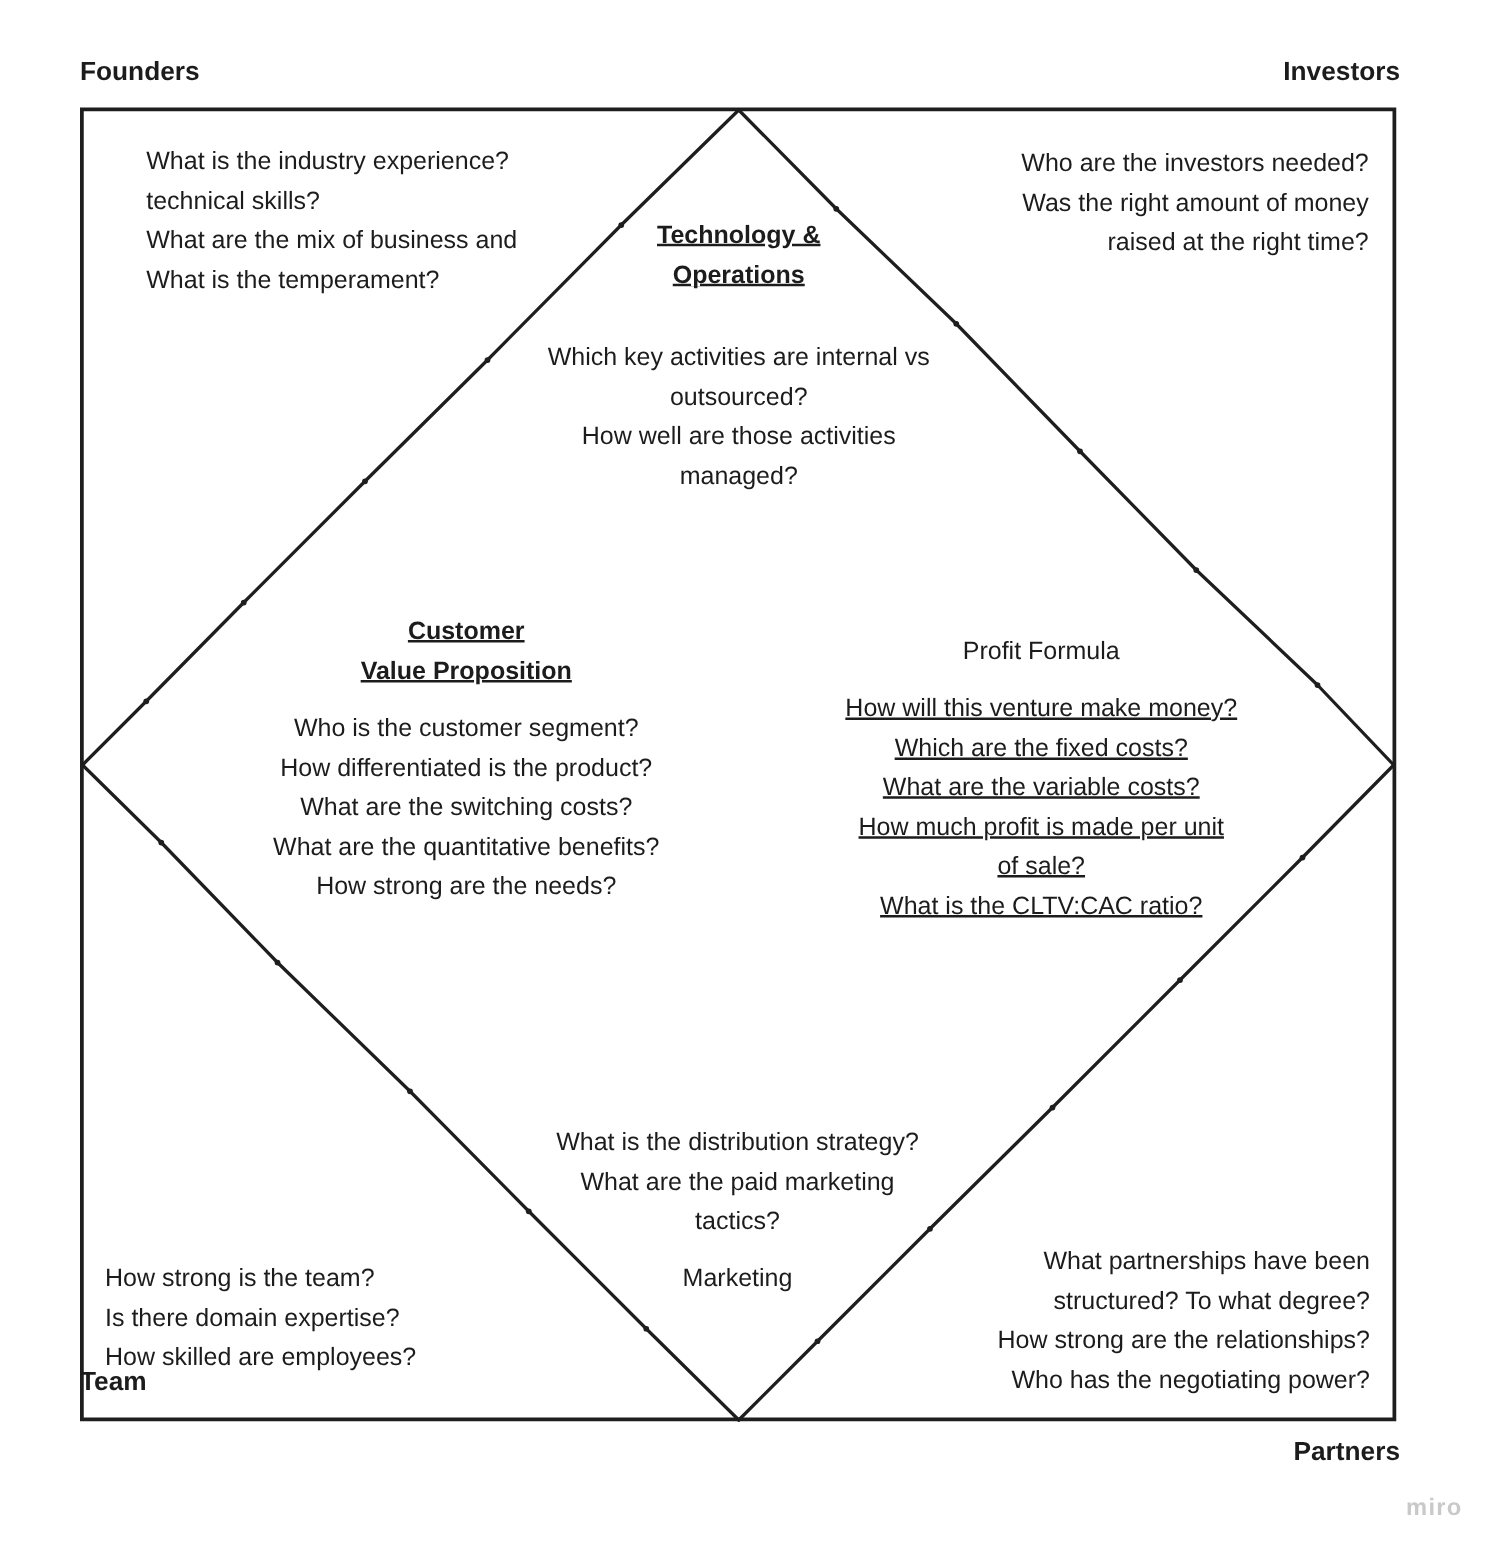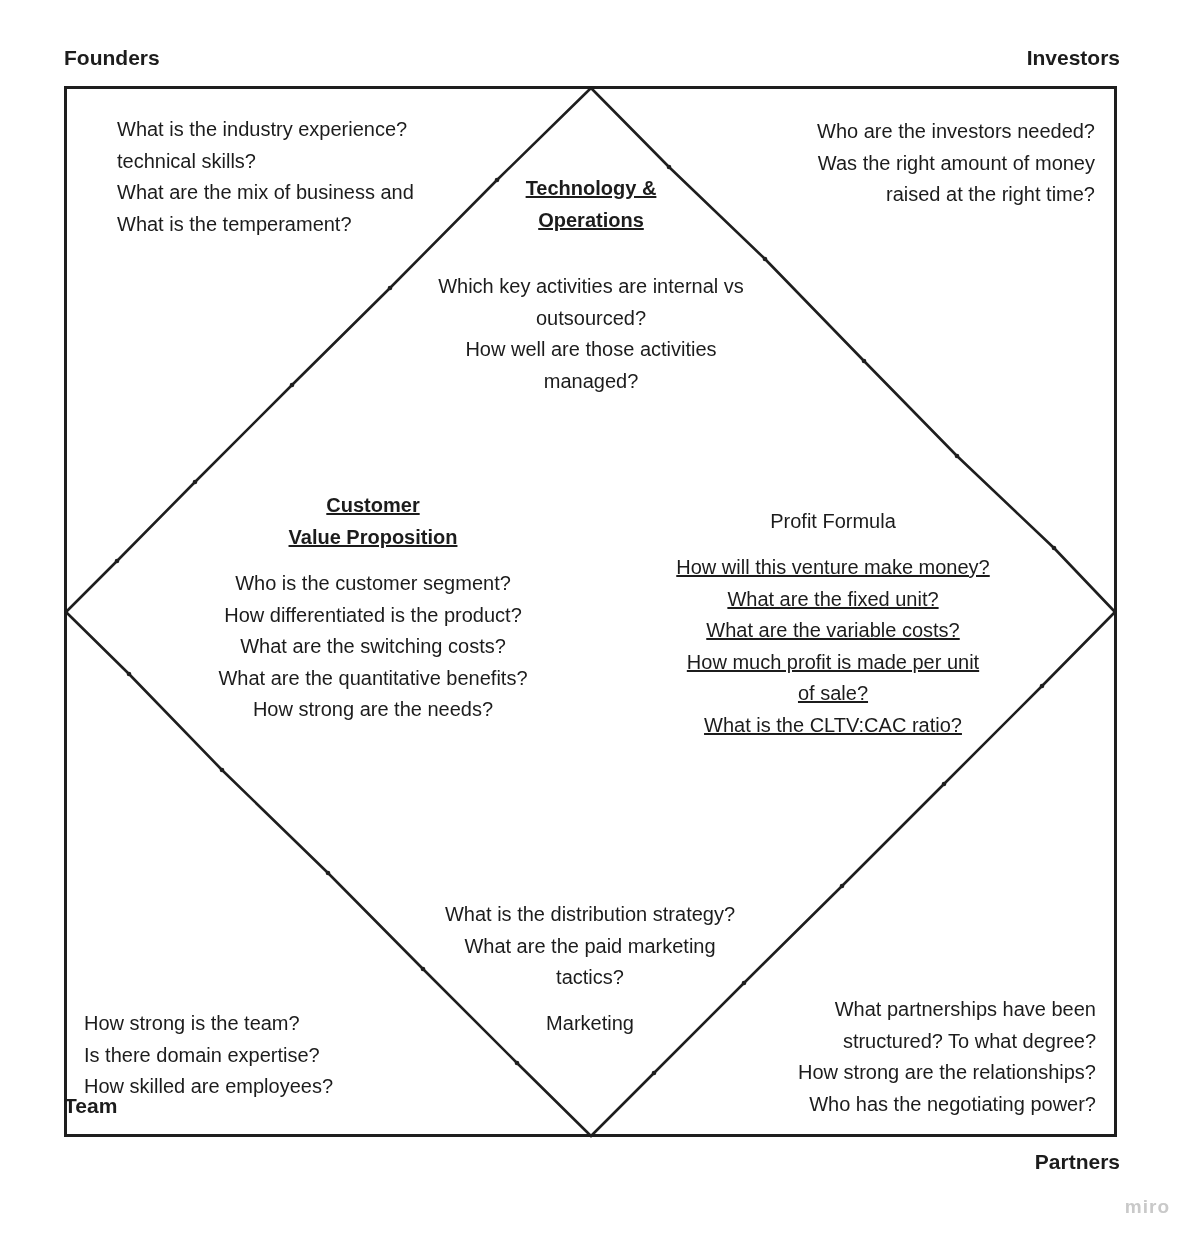--- a/index.html
+++ b/index.html
@@ -109,21 +109,21 @@
     <div class="qline">Who is the customer segment?</div>
     <div class="qline">How differentiated is the product?</div>
     <div class="qline">What are the switching costs?</div>
     <div class="qline">What are the quantitative benefits?</div>
     <div class="qline">How strong are the needs?</div>
   </div>
 
   <div class="tblock align-center bt" style="left:630px;top:506px;width:406px;">Profit Formula</div>
   <div class="tblock align-center" style="left:630px;top:552px;width:406px;text-decoration:underline;">
     <div class="qline">How will this venture make money?</div>
-    <div class="qline">What are the fixed unit?</div>
+    <div class="qline">Which are the fixed costs?</div>
     <div class="qline">What are the variable costs?</div>
     <div class="qline">How much profit is made per unit</div>
     <div class="qline">of sale?</div>
     <div class="qline">What is the CLTV:CAC ratio?</div>
   </div>
 
   <div class="tblock align-center" style="left:389px;top:899px;width:402px;">
     <div class="qline">What is the distribution strategy?</div>
     <div class="qline">What are the paid marketing</div>
     <div class="qline">tactics?</div>

